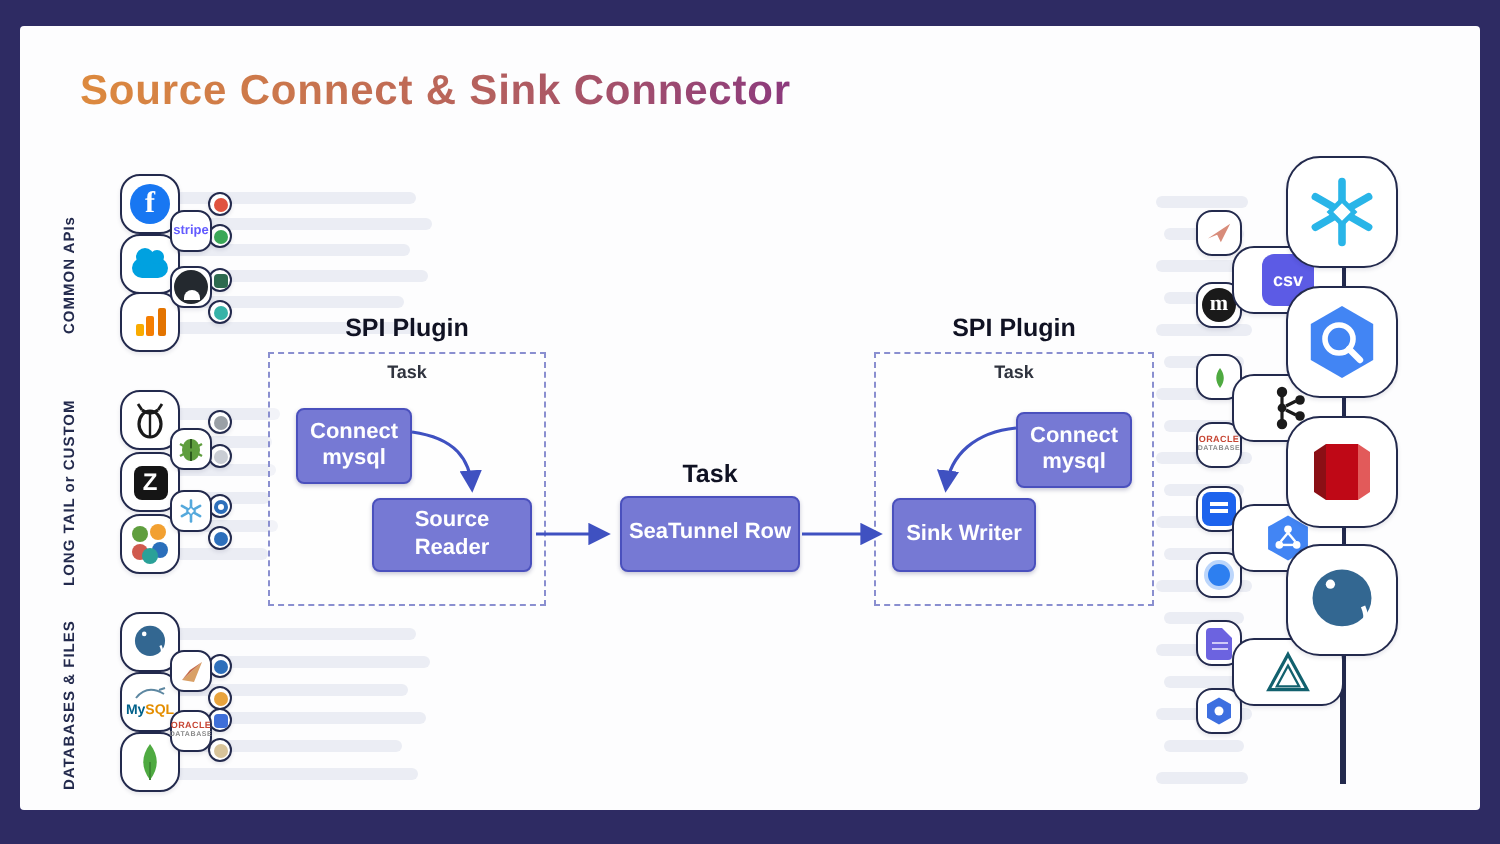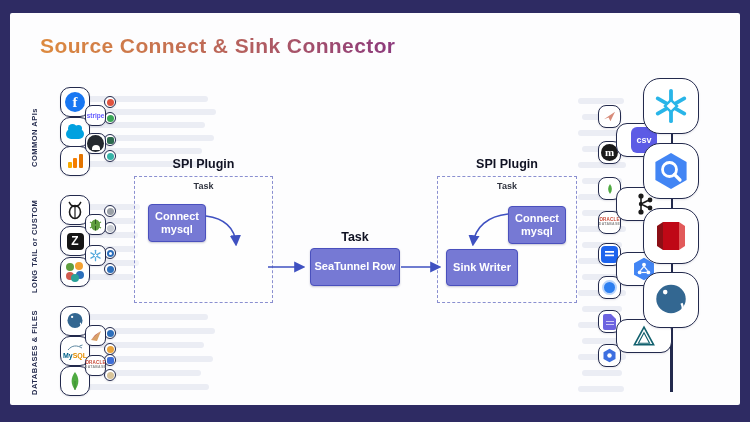--- a/index.html
+++ b/index.html
@@ -267,20 +267,21 @@
   <div class="tile sm" style="left:104px;top:369px">
       <span class="dot-ball" style="width:7px;height:7px;background:#d8c49a"></span>
     </div>
 
   
   <div class="spi-title" style="left:134px;top:157px;width:139px">SPI Plugin</div>
   <div class="dashbox" style="left:134px;top:176px;width:139px;height:127px">
     <div class="task-label">Task</div>
   </div>
   <div class="nodebox" style="left:148px;top:204px;width:58px;height:38px">Connect mysql</div>
+  <div class="nodebox" style="left:186px;top:249px;width:80px;height:37px">Source Reader</div>
 
   
   <div class="queue-title" style="left:310px;top:230px;width:90px">Task</div>
   <div class="nodebox" style="left:310px;top:248px;width:90px;height:38px">SeaTunnel Row</div>
 
   
   <div class="spi-title" style="left:437px;top:157px;width:140px">SPI Plugin</div>
   <div class="dashbox" style="left:437px;top:176px;width:140px;height:127px">
     <div class="task-label">Task</div>
   </div>

